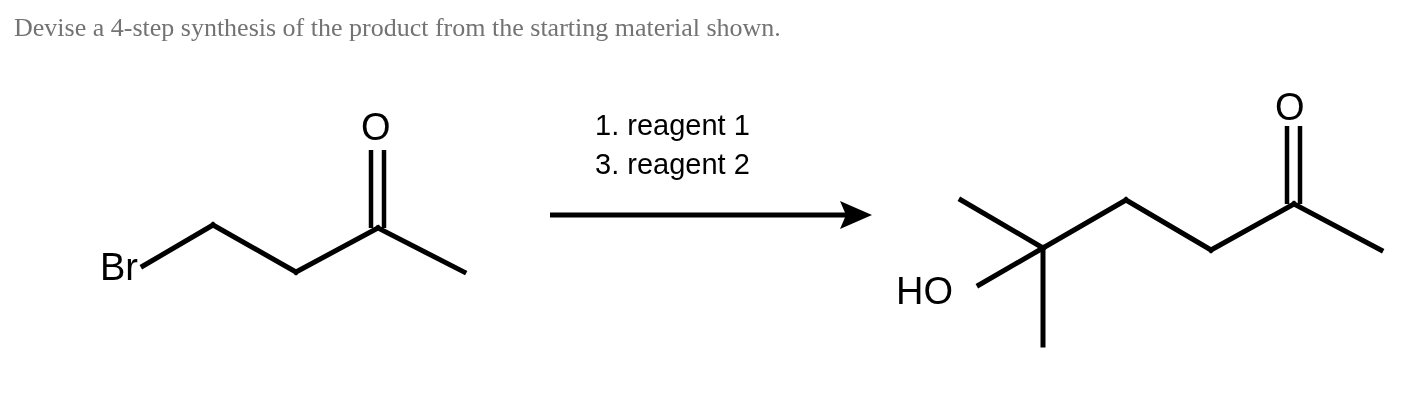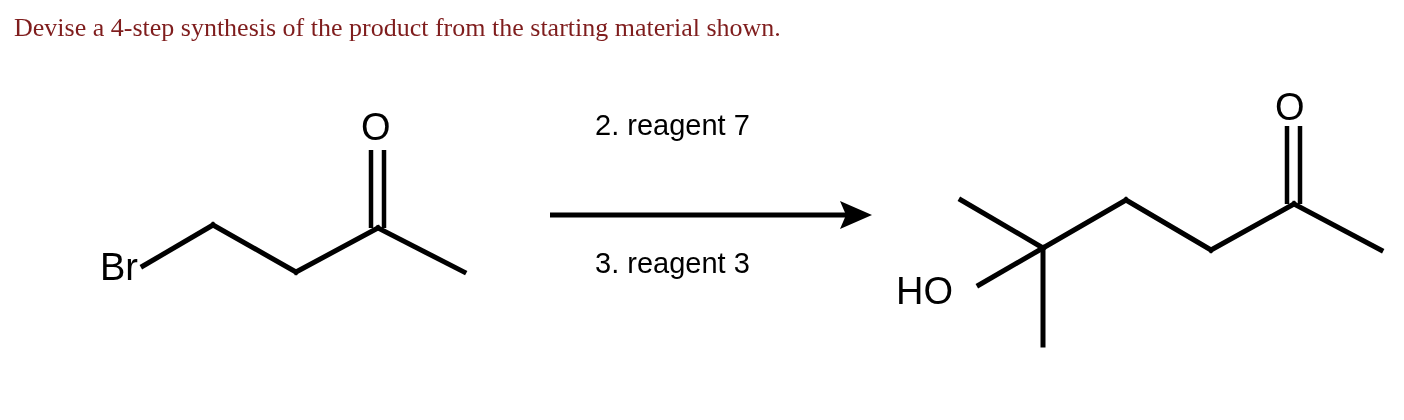--- a/index.html
+++ b/index.html
@@ -18,21 +18,21 @@
 
   .question-title {
     position: absolute;
     left: 14px;
     top: 12px;
     font-family: "Liberation Serif", serif;
     font-size: 26px;
     line-height: 32px;
     letter-spacing: 0px;
     white-space: nowrap;
-    color: #7f1d1d;
+    color: #737373;
   }
 
   .scheme {
     position: absolute;
     left: 0;
     top: 0;
     width: 1404px;
     height: 420px;
   }
 
@@ -105,20 +105,20 @@
 
   <div class="struct-label label-br">Br</div>
 
   <div class="struct-label label-o-sm">O</div>
 
   <div class="struct-label label-ho">HO</div>
 
   <div class="struct-label label-o-pr">O</div>
 
   <div class="reagents reagents-top">
-    <span class="reagent-line">2. reagent 7</span>
+    <span class="reagent-line">1. reagent 1</span>
+    <span class="reagent-line">3. reagent 2</span>
   </div>
 
   <div class="reagents reagents-bottom">
-    <span class="reagent-line">3. reagent 3</span>
   </div>
 
 </div>
 
 </body></html>

